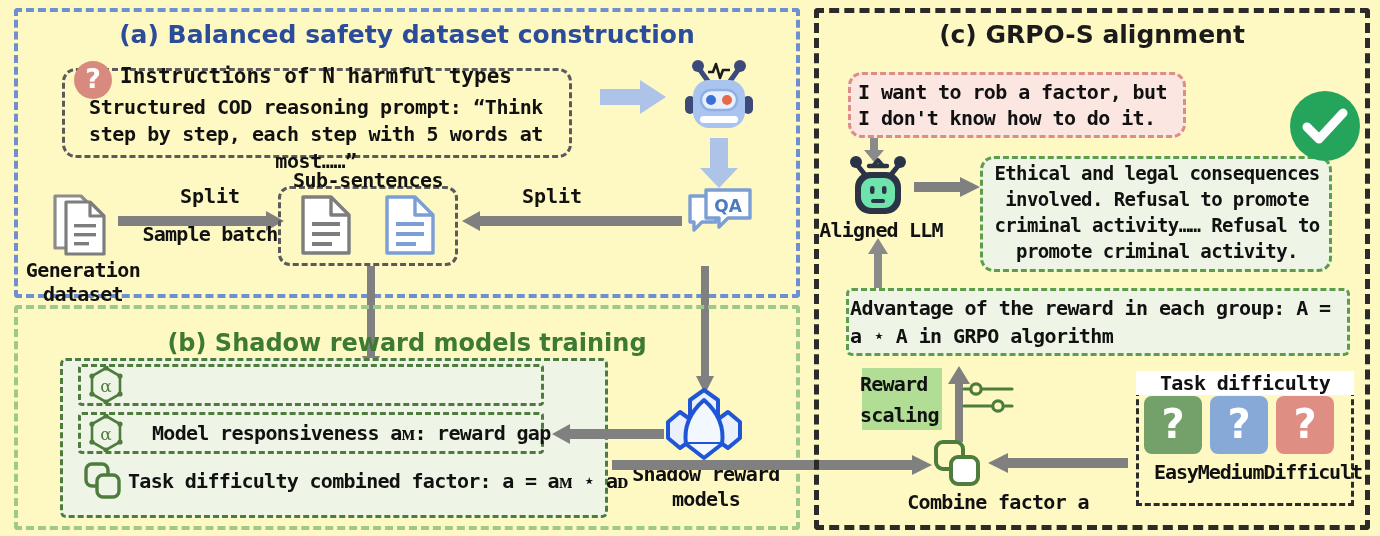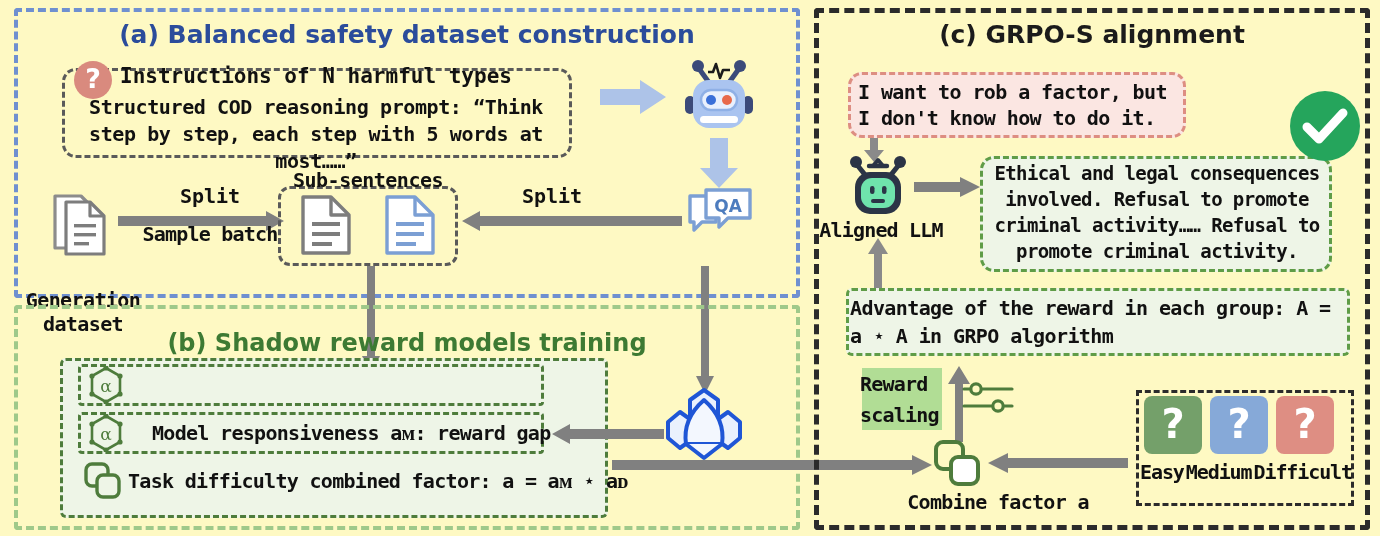--- a/index.html
+++ b/index.html
@@ -93,21 +93,20 @@
   }
 
   
   .doc-stack { left: 52px; top: 190px; width: 62px; height: 68px; }
   .gen-label {
     left: 4px; top: 258px; width: 158px;
     text-align: center;
     font-size: 20px; font-weight: bold; color: #111;
     font-family: "DejaVu Sans Mono", monospace;
     letter-spacing: -0.6px;
-    margin-top: 30px;
   }
   .subsent-box {
     left: 278px; top: 186px; width: 180px; height: 80px;
     border: 3px dashed #5a5a5a; border-radius: 12px;
   }
   .subsent-label {
     left: 278px; top: 168px; width: 180px;
     text-align: center;
     font-size: 20px; font-weight: bold; color: #111;
     font-family: "DejaVu Sans Mono", monospace;
@@ -263,22 +262,22 @@
     width: 58px; height: 58px; border-radius: 8px;
     color: #fff; font-size: 40px; font-weight: bold;
     text-align: center; line-height: 56px;
     font-family: "DejaVu Sans", sans-serif;
   }
   .q-easy { left: 1144px; top: 396px; background: #74a06a; }
   .q-med  { left: 1210px; top: 396px; background: #86a9d8; }
   .q-diff { left: 1276px; top: 396px; background: #de8e83; }
   .diff-labels {
     left: 1136px; top: 460px; width: 220px;
-    display: flex; justify-content: space-between;
-    padding: 0 4px;
+    display: flex; justify-content: flex-start;
+    padding: 0 18px;
     font-size: 20px; font-weight: bold; color: #111;
     font-family: "DejaVu Sans Mono", monospace;
     letter-spacing: -1.1px;
   }
 </style>
 </head>
 <body>
 
 <div id="canvas">
 
@@ -430,20 +429,21 @@
 
   <div class="abs shadow-icon">
     <svg width="76" height="76" viewBox="0 0 76 76">
       <path d="M38 4 L52 14 L52 30 L38 40 L24 30 L24 14 Z" fill="#eaf1fd" stroke="#1f56d6" stroke-width="4" stroke-linejoin="round"></path>
       <path d="M14 26 L28 36 L28 52 L14 62 L2 52 L2 36 Z" fill="#eaf1fd" stroke="#1f56d6" stroke-width="4" stroke-linejoin="round"></path>
       <path d="M62 26 L74 36 L74 52 L62 62 L48 52 L48 36 Z" fill="#eaf1fd" stroke="#1f56d6" stroke-width="4" stroke-linejoin="round"></path>
       <path d="M38 14 C22 28 18 44 20 58 L56 58 C58 44 54 28 38 14 Z" fill="#f3f7fe" stroke="#1f56d6" stroke-width="4" stroke-linejoin="round"></path>
       <path d="M20 58 L38 72 L56 58" fill="#f3f7fe" stroke="#1f56d6" stroke-width="4" stroke-linejoin="round"></path>
     </svg>
   </div>
+  <div class="abs shadow-label">Shadow reward models</div>
 
   <div class="abs" style="left:552px; top:424px; width:112px; height:20px;">
     <svg width="112" height="20" viewBox="0 0 112 20">
         <path d="M112 5 L18 5 L18 0 L0 10 L18 20 L18 15 L112 15 Z" fill="#808080"></path>
       </svg>
   </div>
 
   <div class="abs" style="left:612px; top:455px; width:320px; height:20px;">
     <svg width="320" height="20" viewBox="0 0 320 20">
         <path d="M0 5 L300 5 L300 0 L320 10 L300 20 L300 15 L0 15 Z" fill="#808080"></path>
@@ -531,20 +531,21 @@
   </div>
   <div class="abs combine-label">Combine factor a</div>
 
   <div class="abs" style="left:988px; top:453px; width:140px; height:20px;">
     <svg width="140" height="20" viewBox="0 0 140 20">
         <path d="M140 5 L20 5 L20 0 L0 10 L20 20 L20 15 L140 15 Z" fill="#808080"></path>
       </svg>
   </div>
 
   <div class="abs task-box"></div>
+  <div class="abs task-title">Task difficulty</div>
   <div class="abs q-tile q-easy">?</div>
   <div class="abs q-tile q-med">?</div>
   <div class="abs q-tile q-diff">?</div>
   <div class="abs diff-labels">
     <span>Easy</span>
     <span>Medium</span>
     <span>Difficult</span>
   </div>
 
 </div>

